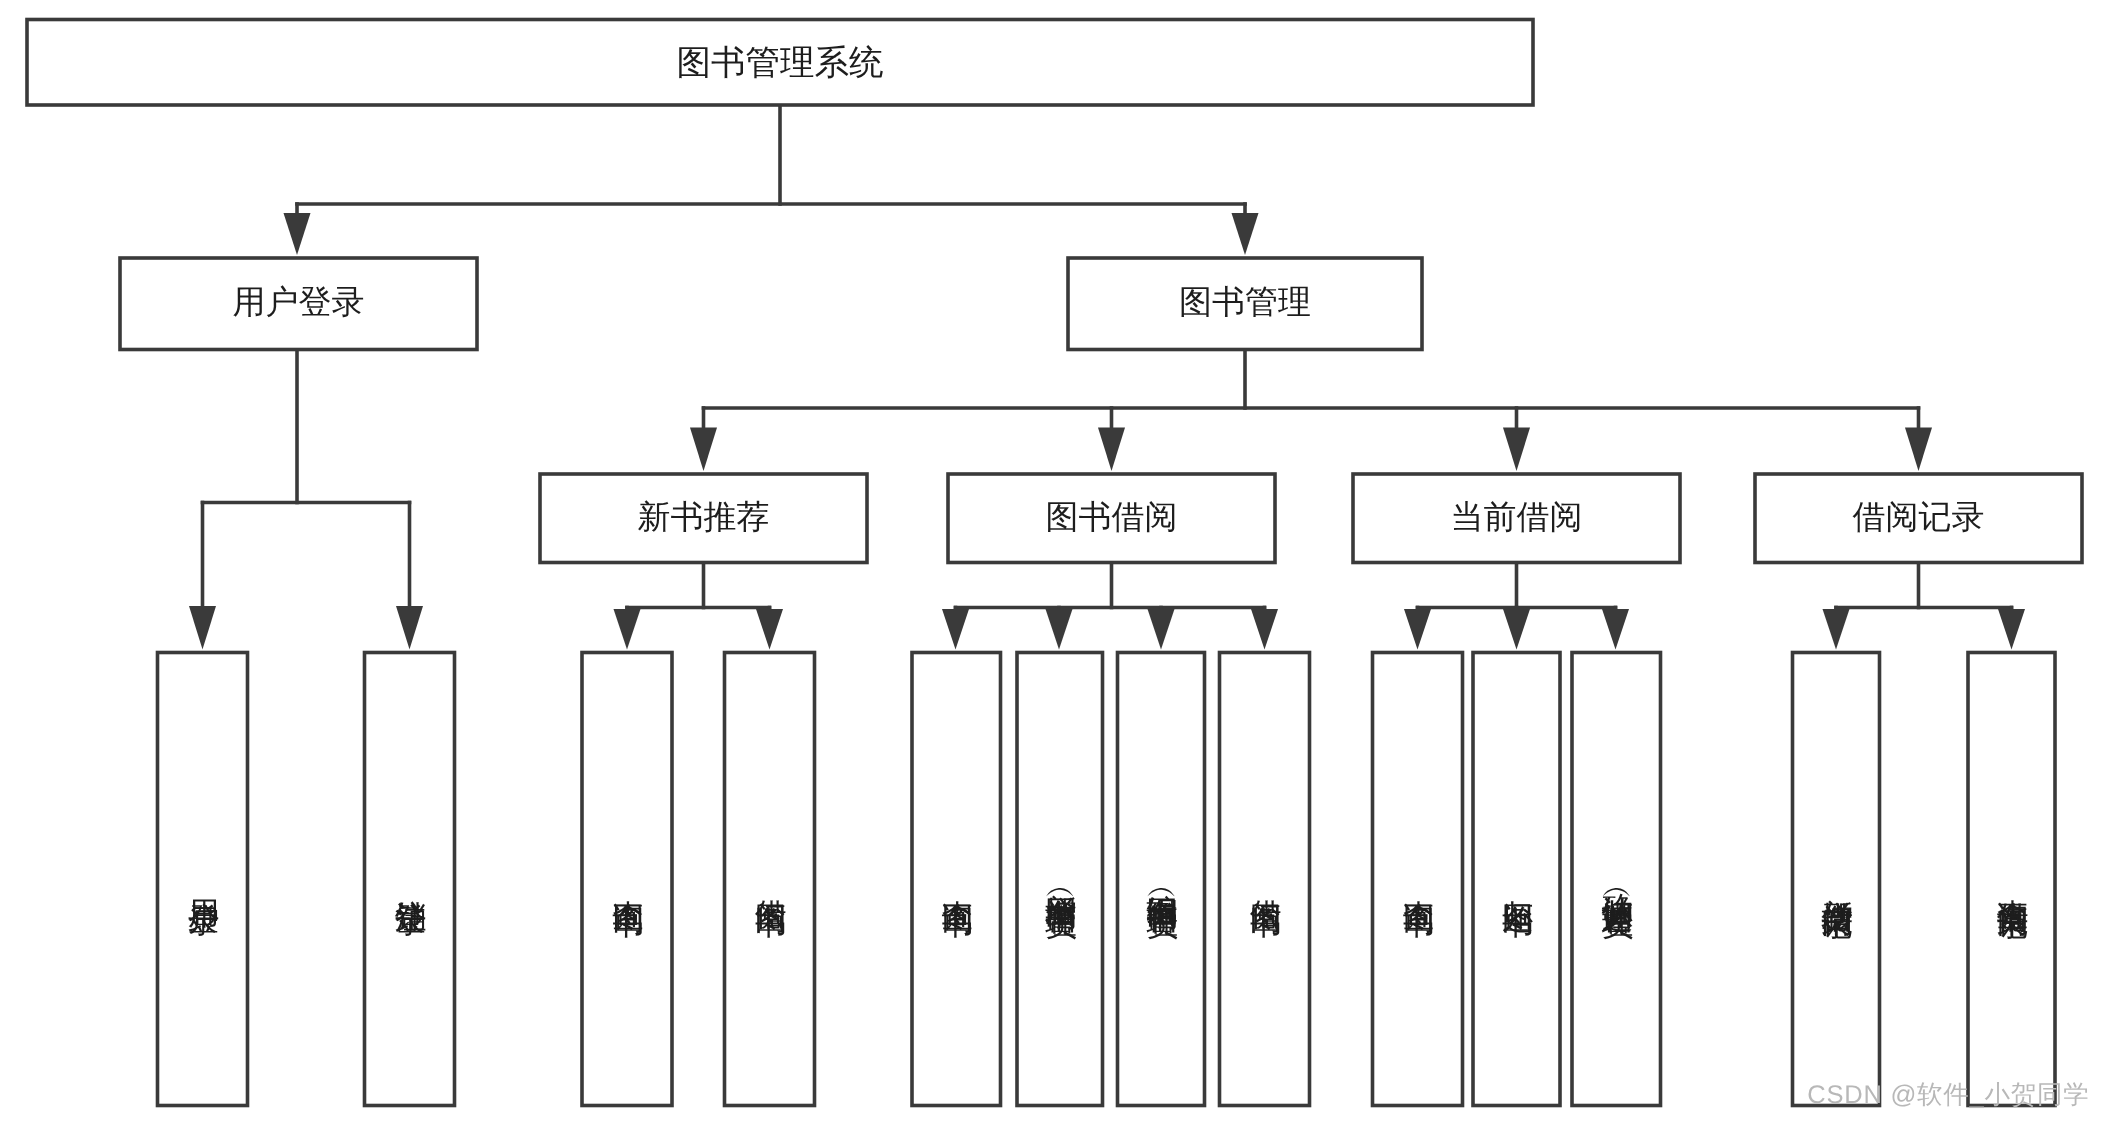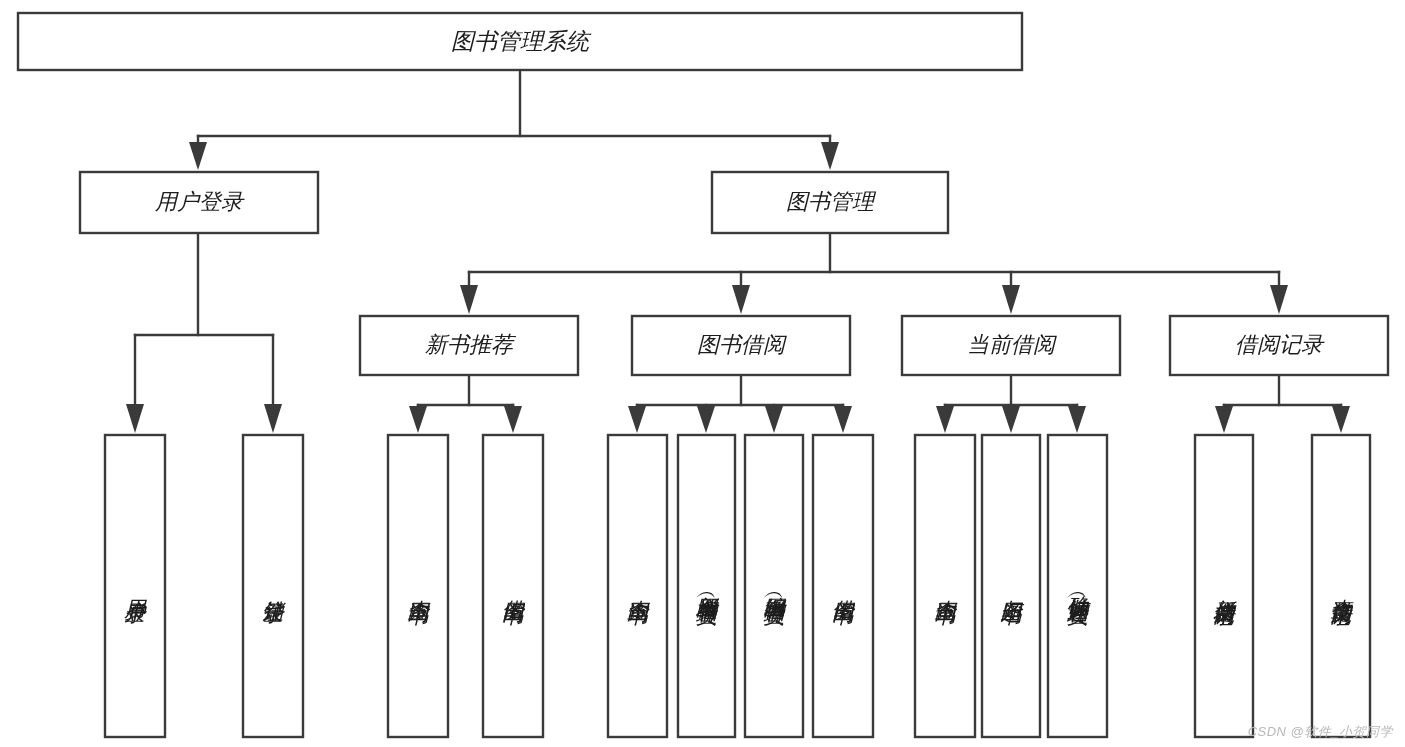--- a/index.html
+++ b/index.html
@@ -11,21 +11,20 @@
     width: 1405px;
     height: 747px;
     font-family: "Liberation Sans", "DejaVu Sans", sans-serif;
     overflow: hidden;
   }
   #diagram-root {
     position: relative;
     width: 1405px;
     height: 747px;
     background: #ffffff;
-    font-style: italic;
   }
   svg.diagram-canvas {
     position: absolute;
     left: 0;
     top: 0;
     width: 1405px;
     height: 747px;
     display: block;
   }
   .node-box {
@@ -70,21 +69,21 @@
     letter-spacing: 1.5px;
     color: #1d1d1d;
     white-space: nowrap;
     pointer-events: none;
   }
   .watermark {
     position: absolute;
     right: 12px;
     bottom: 6px;
     font-family: "Liberation Sans", "DejaVu Sans", sans-serif;
-    font-size: 13px;
+    font-size: 17px;
     color: #b8b8b8;
     letter-spacing: 0.5px;
     user-select: none;
   }
 </style>
 </head>
 <body>
 
 <div id="diagram-root">
 

